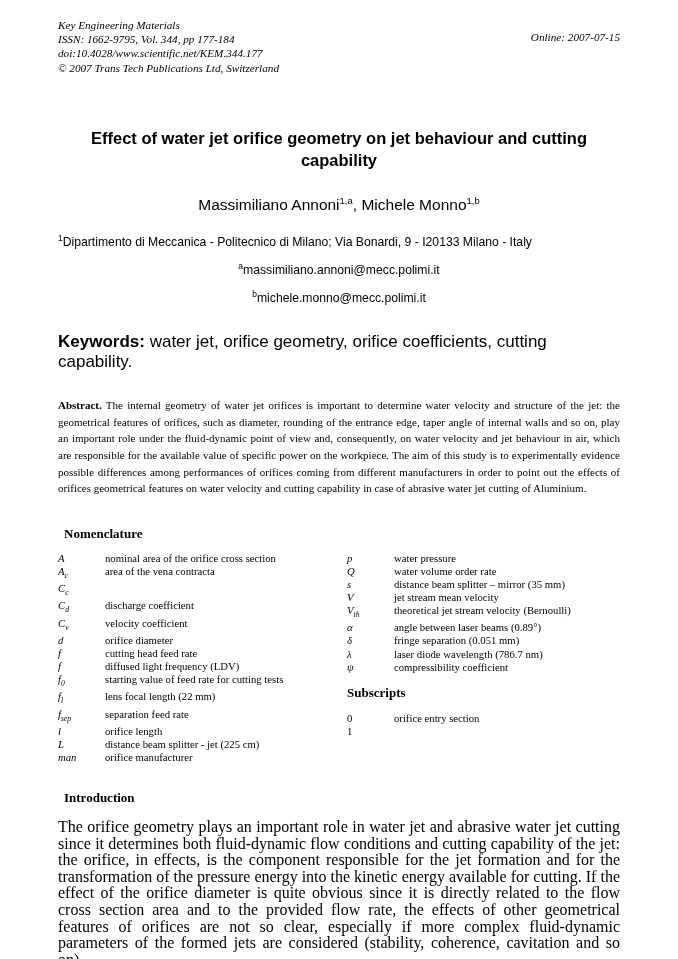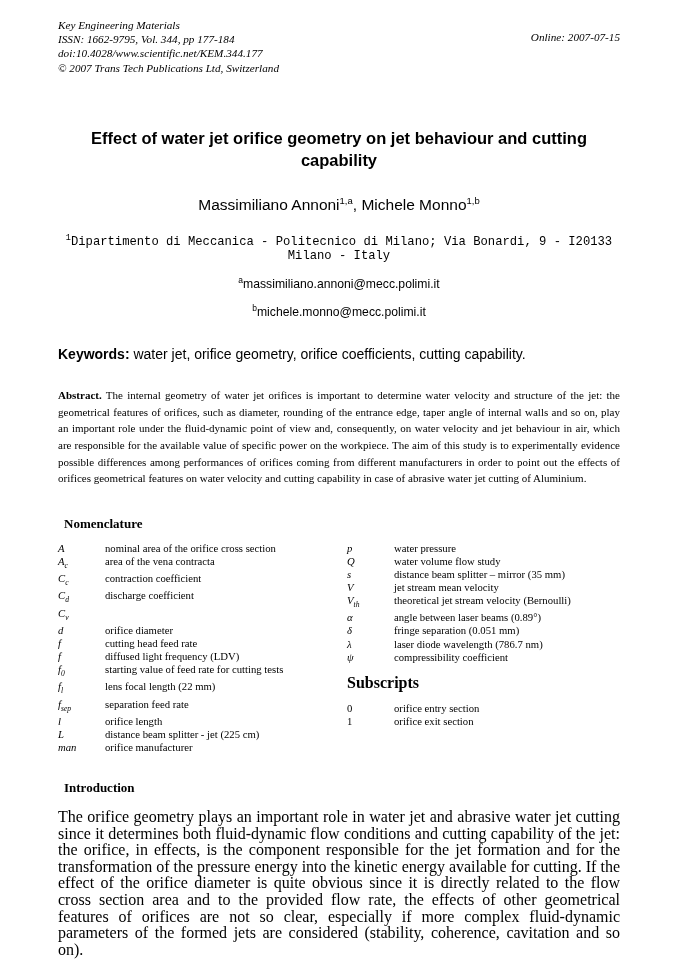--- a/index.html
+++ b/index.html
@@ -51,39 +51,39 @@
 
   .authors {
     font-family: "Liberation Sans", "DejaVu Sans", sans-serif;
     font-size: 15.5px;
     text-align: center;
     margin: 24px 0 0 0;
   }
   .authors sup { font-size: 9.5px; }
 
   .affiliation {
-    font-family: Liberation Mono, monospace;
+    font-family: Liberation Sans, sans-serif;
     font-size: 12.2px;
-    text-align: center;
+    text-align: left;
     margin: 19px 0 0 0;
   }
   .affiliation sup { font-size: 8.5px; }
 
   .email {
     font-family: "Liberation Sans", "DejaVu Sans", sans-serif;
     font-size: 12.2px;
     text-align: center;
     margin: 12px 0 0 0;
   }
   .email sup { font-size: 8.5px; }
 
   
   .keywords {
     font-family: "Liberation Sans", "DejaVu Sans", sans-serif;
-    font-size: 14px;
+    font-size: 17px;
     margin: 27px 0 8px 0;
   }
   .keywords .kw-label { font-weight: bold; }
 
   
   .abstract {
     font-size: 11px;
     line-height: 16.6px;
     text-align: justify;
     margin: 25px 0 0 0;
@@ -115,21 +115,21 @@
     width: 47px;
     flex: 0 0 47px;
     font-style: italic;
   }
   .nom-sym.upright { font-style: normal; }
   .nom-sym sub { font-size: 7.6px; font-style: italic; }
   .nom-def { flex: 1 1 auto; }
 
   .nom-subhead {
     font-weight: bold;
-    font-size: 16px;
+    font-size: 13px;
     line-height: 13.1px;
     margin-top: 12px;
   }
   .spacer-row { height: 13.1px; }
 
   
   .intro-head { margin-top: 26px; }
   .body-par {
     font-size: 16px;
     line-height: 16.6px;
@@ -185,28 +185,28 @@
         <div class="nom-row">
           <div class="nom-sym">A</div>
           <div class="nom-def">nominal area of the orifice cross section</div>
         </div>
         <div class="nom-row">
           <div class="nom-sym">A<sub>c</sub></div>
           <div class="nom-def">area of the vena contracta</div>
         </div>
         <div class="nom-row">
           <div class="nom-sym">C<sub>c</sub></div>
-          <div class="nom-def">contraction coefficient</div>
         </div>
         <div class="nom-row">
           <div class="nom-sym">C<sub>d</sub></div>
           <div class="nom-def">discharge coefficient</div>
         </div>
         <div class="nom-row">
           <div class="nom-sym">C<sub>v</sub></div>
+          <div class="nom-def">velocity coefficient</div>
         </div>
         <div class="nom-row">
           <div class="nom-sym">d</div>
           <div class="nom-def">orifice diameter</div>
         </div>
         <div class="nom-row">
           <div class="nom-sym">f</div>
           <div class="nom-def">cutting head feed rate</div>
         </div>
         <div class="nom-row">
@@ -238,21 +238,21 @@
           <div class="nom-def">orifice manufacturer</div>
         </div>
       </div>
     <div class="nomen-col right" id="nom-right">
         <div class="nom-row">
           <div class="nom-sym">p</div>
           <div class="nom-def">water pressure</div>
         </div>
         <div class="nom-row">
           <div class="nom-sym">Q</div>
-          <div class="nom-def">water volume flow study</div>
+          <div class="nom-def">water volume order rate</div>
         </div>
         <div class="nom-row">
           <div class="nom-sym">s</div>
           <div class="nom-def">distance beam splitter – mirror (35 mm)</div>
         </div>
         <div class="nom-row">
           <div class="nom-sym">V</div>
           <div class="nom-def">jet stream mean velocity</div>
         </div>
         <div class="nom-row">
@@ -276,21 +276,20 @@
           <div class="nom-def">compressibility coefficient</div>
         </div>
         <div class="nom-subhead">Subscripts</div>
         <div class="spacer-row"></div>
         <div class="nom-row">
           <div class="nom-sym upright">0</div>
           <div class="nom-def">orifice entry section</div>
         </div>
         <div class="nom-row">
           <div class="nom-sym upright">1</div>
-          <div class="nom-def">orifice exit section</div>
         </div>
       </div>
   </div>
 
   <div class="section-head intro-head">Introduction</div>
   <p class="body-par">The orifice geometry plays an important role in water jet and abrasive water jet cutting since it determines both fluid-dynamic flow conditions and cutting capability of the jet: the orifice, in effects, is the component responsible for the jet formation and for the transformation of the pressure energy into the kinetic energy available for cutting. If the effect of the orifice diameter is quite obvious since it is directly related to the flow cross section area and to the provided flow rate, the effects of other geometrical features of orifices are not so clear, especially if more complex fluid-dynamic parameters of the formed jets are considered (stability, coherence, cavitation and so on).</p>
   <p class="body-par indent">Only the orifice diameter is currently used, in practice, to characterize and define orifices (it is the only geometrical parameter indicated by orifices producers), but other features, such as rounding of the entrance edge, ratio between inlet roundness and diameter, length of the orifice cylindrical section, length and angle of the cone section, ratio between length of the cylindrical section and diameter and so on, could influence orifices performances. Some effects have been evidenced in previous studies carried out at the Non Conventional Production Technologies Laboratory of the Politecnico di Milano: fluid-dynamic performance of sharp edged against tapered orifices at the</p>
 
 </div>
 

